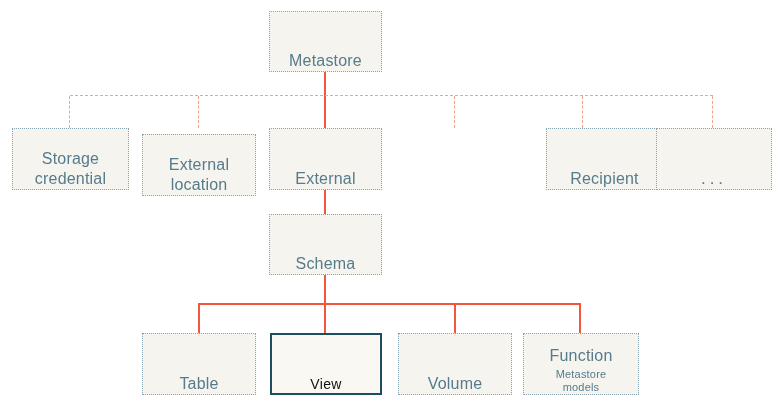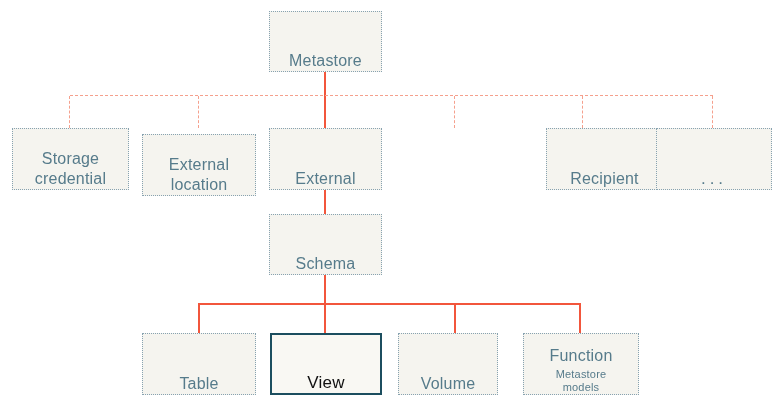--- a/index.html
+++ b/index.html
@@ -15,21 +15,21 @@
     display:flex;flex-direction:column;align-items:center;justify-content:flex-end;
     text-align:center;font-size:16px;line-height:1.25;letter-spacing:.2px;
     z-index:2;
   }
   .node .label{display:block;}
   .node .sublabel{display:block;font-size:11px;line-height:1.2;margin-top:2px;max-width:66px;}
   .node.highlight{
     border:2px solid var(--highlight-border,#1c4e5f);
     background:var(--highlight-fill,#f9f8f3);
     color:var(--highlight-text,#111111);
-    font-size:17px;letter-spacing:.3px;
+    font-size:14px;letter-spacing:.3px;
   }
   .node.ellipsis{letter-spacing:4px;font-size:17px;}
   .vline{position:absolute;width:2px;background:var(--accent-solid,#f2563c);z-index:1;}
   .hline{position:absolute;height:2px;background:var(--accent-solid,#f2563c);z-index:1;}
   .vdash{position:absolute;width:0;border-left:1.5px dashed var(--accent-dotted,#f5a08d);z-index:1;}
   .hdash{position:absolute;height:0;border-top:1.5px dashed var(--accent-dotted,#f5a08d);z-index:1;}
 </style>
 </head>
 <body>
 
@@ -73,21 +73,21 @@
   <div class="node" style="left:142px;top:333px;width:114px;height:62px;">
     <span class="label">Table</span>
   </div>
 
   <div class="node" style="left:269px;top:214px;width:113px;height:61px;">
     <span class="label">Schema</span>
   </div>
   <div class="node highlight" style="left:270px;top:333px;width:112px;height:62px;">
     <span class="label">View</span>
   </div>
-  <div class="node" style="left:398px;top:333px;width:100px;height:62px;">
+  <div class="node" style="left:398px;top:333px;width:114px;height:62px;">
     <span class="label">Volume</span>
   </div>
   <div class="node" style="left:523px;top:333px;width:116px;height:62px;">
     <span class="label">Function</span>
     <span class="sublabel">Metastore models</span>
   </div>
 
 </div>
 
 </body></html>

